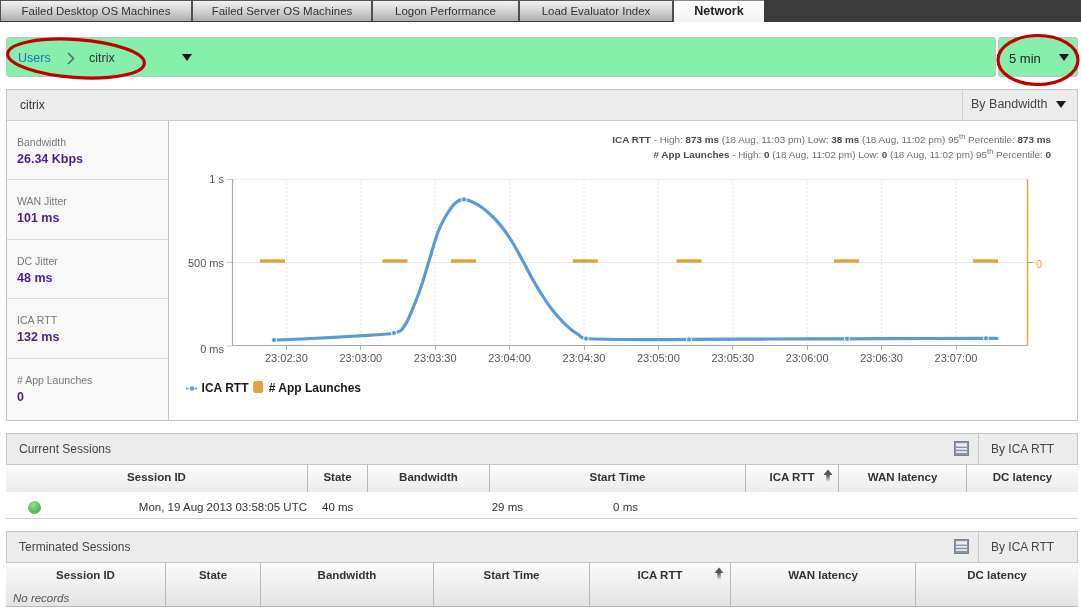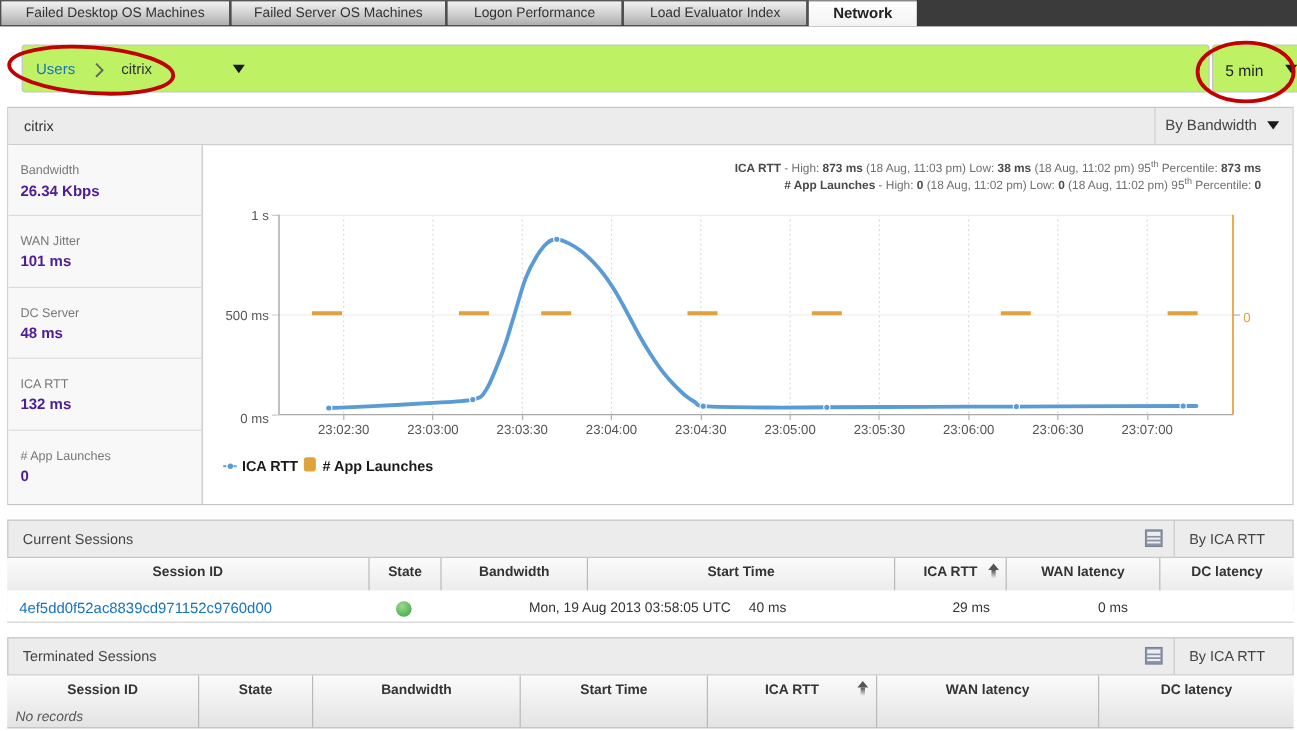--- a/index.html
+++ b/index.html
@@ -7,21 +7,21 @@
 body { position:relative; }
 .abs { position:absolute; }
 
 
 #tabbar { left:0; top:0; width:1081px; height:22px; background:#3b3b3b; }
 .tab { position:absolute; top:0; height:21px; background:linear-gradient(#f2f2f2,#cfcfcf 55%,#adadad);
   border-right:2px solid #4f4f4f; border-top:1px solid #565656; color:#333; font-size:11.5px; text-align:center; line-height:21px; }
 .tab.active { background:linear-gradient(#ffffff,#f3f3f3); height:22px; font-weight:bold; color:#222; border-right:none; border-top:1px solid #8a8a8a; font-size:12.5px; line-height:20px; }
 
 
-.bcbar { background:#bef264; border:1px solid #c3c3c3; border-radius:3px;margin-left:12px; }
+.bcbar { background:#86efac; border:1px solid #c3c3c3; border-radius:3px; }
 #crumb { left:6px; top:37px; width:990px; height:40px; }
 #timebox { left:998px; top:37px; width:80px; height:40px; }
 .tri { width:0; height:0; border-left:5.5px solid transparent; border-right:5.5px solid transparent; border-top:7px solid #1a1a1a; }
 
 
 #panel { left:6px; top:89px; width:1072px; height:332px; background:#fff; border:1px solid #c6c6c6; }
 #panelhead { position:absolute; left:0; top:0; width:100%; height:31px; background:#ececec; border-bottom:1px solid #cfcfcf; }
 #sidebar { position:absolute; left:0; top:31px; width:162px; height:299px; background:#f8f8f8; border-right:1px solid #c3c3c3; }
 .srow { position:relative; border-bottom:1px solid #dcdcdc; padding:15px 0 0 10px; }
 .srow .lab { font-size:10.5px; color:#787878; }
@@ -77,21 +77,21 @@
   <div id="sidebar">
     <div class="srow" style="height:59px;">
         <div class="lab">Bandwidth</div>
         <div class="val">26.34 Kbps</div>
       </div>
     <div class="srow" style="height:60px;">
         <div class="lab">WAN Jitter</div>
         <div class="val">101 ms</div>
       </div>
     <div class="srow" style="height:59px;">
-        <div class="lab">DC Server</div>
+        <div class="lab">DC Jitter</div>
         <div class="val">48 ms</div>
       </div>
     <div class="srow" style="height:60px;">
         <div class="lab">ICA RTT</div>
         <div class="val">132 ms</div>
       </div>
     <div class="srow" style="height:61px;border-bottom:none;">
         <div class="lab"># App Launches</div>
         <div class="val">0</div>
       </div>
@@ -212,21 +212,20 @@
             <stop offset="1" stop-color="#555" stop-opacity="0"></stop>
           </linearGradient>
         </defs>
         <polygon points="5,0.5 9.5,6 0.5,6" fill="#555"></polygon>
         <rect x="3.2" y="6" width="3.6" height="7" fill="url(#ag1)"></rect>
       </svg></div>
   <div class="th" style="width:128px;">WAN latency</div>
   <div class="th" style="width:111px;">DC latency</div>
 </div>
 <div class="abs trow" style="left:6px;top:492px;width:1072px;">
-  <div class="td" style="width:302px;padding-left:10px;color:#1673bf;font-size:12.4px;">4ef5dd0f52ac8839cd971152c9760d00</div>
   <div class="td" style="width:60px;position:relative;">
       <span class="abs" style="left:22px;top:9px;width:13px;height:13px;border-radius:50%;background:radial-gradient(circle at 5px 4px,#9fd98f,#5cb85c 60%,#45a049);"></span>
     </div>
   <div class="td" style="width:256px;text-align:right;padding-right:15px;">Mon, 19 Aug 2013 03:58:05 UTC</div>
   <div class="td" style="width:93px;padding-right:8px;">40 ms</div>
   <div class="td" style="width:128px;text-align:right;padding-right:20px;">29 ms</div>
   <div class="td" style="width:111px;text-align:right;padding-right:16px;">0 ms</div>
 </div>
 
 <div class="abs secbar" style="left:6px;top:531px;width:1072px;">

